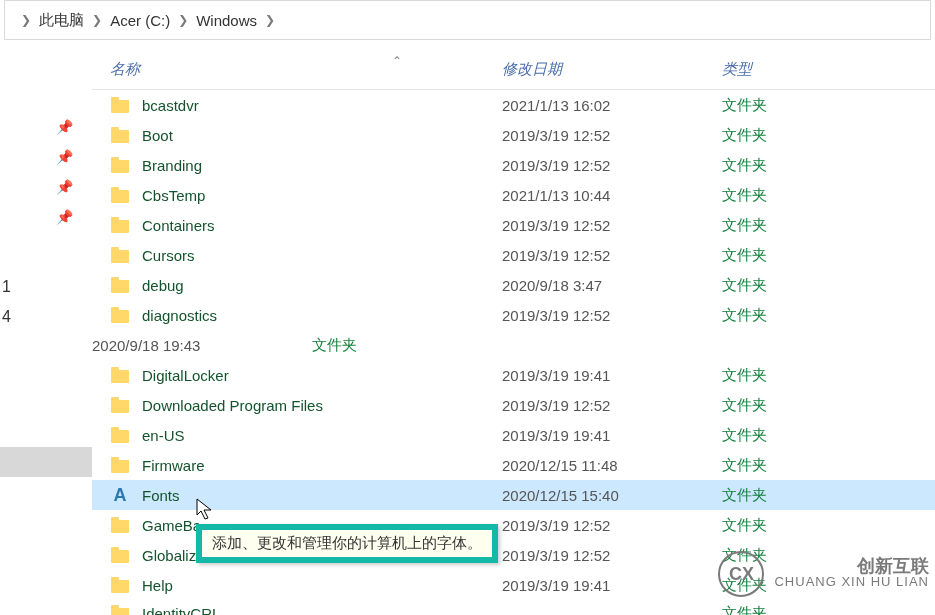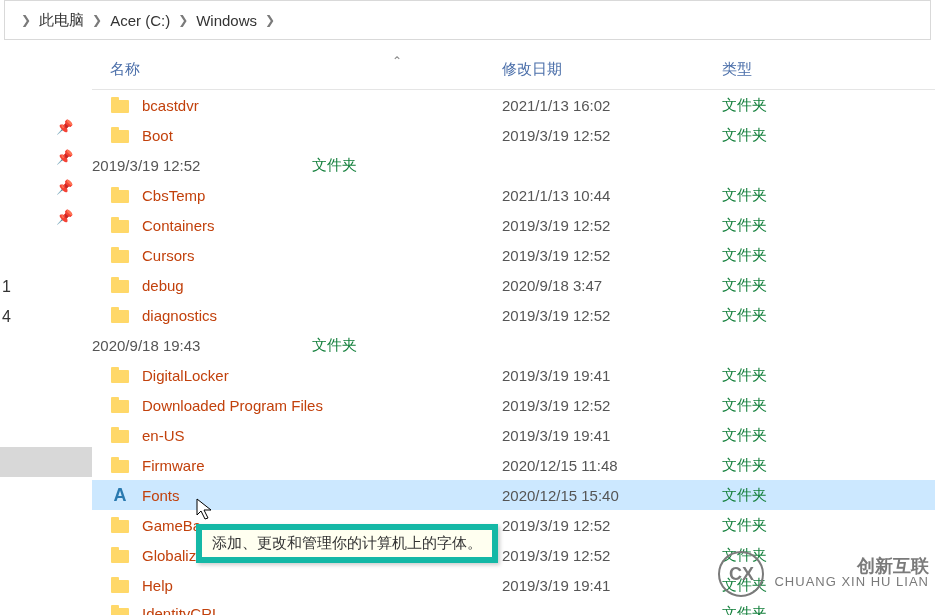--- a/index.html
+++ b/index.html
@@ -17,29 +17,29 @@
     .pin-spacer { height: 58px; }
     .sidebar-num-row { padding-left: 2px; text-align: left; justify-content: flex-start; color: #333; font-size: 16px; }
     .sidebar-selected { background: #d8d8d8; height: 30px; margin-top: 10px; }
 
     
     .file-area { position: absolute; left: 92px; right: 0; top: 50px; bottom: 0; overflow: hidden; }
     .header-row { display: flex; align-items: center; height: 40px; border-bottom: 1px solid #e5e5e5; font-size: 15px; }
     .col-name   { width: 410px; padding-left: 18px; display: flex; align-items: center; }
     .col-date   { width: 220px; }
     .col-type   { width: 190px; }
-    .header-row .label { color: #4a6ea9; }
+    .header-row .label { color: #4a6ea9; font-style: italic; }
     .header-row .sort-arrow { position: absolute; left: 300px; color: #888; font-size: 12px; top: 4px; }
 
     .rows { }
     .row { display: flex; align-items: center; height: 30px; cursor: default; }
     .row.selected { background: #cce8ff; }
     .row .col-name { display: flex; align-items: center; gap: 12px; }
     .row .icon { width: 20px; height: 18px; }
-    .row .name-text { color: #c2410c; }
+    .row .name-text { color: #14532d; }
     .row .date-text { color: #555; }
     .row .type-text { color: #15803d; }
     .partial-row { height: 20px; overflow: hidden; align-items: flex-start; padding-top: 4px; }
 
     
     .folder-icon { position: relative; }
     .folder-icon::before { content: ""; position: absolute; width: 18px; height: 13px; background: #ffd869; border-radius: 1px; top: 4px; left: 1px; }
     .folder-icon::after  { content: ""; position: absolute; width: 8px; height: 4px; background: #ffd869; border-radius: 1px 1px 0 0; top: 1px; left: 1px; }
 
     
@@ -110,20 +110,24 @@
       </div>
       <div class="row">
         <div class="col-name">
           <span class="icon folder-icon"></span>
           <span class="name-text">Boot</span>
         </div>
         <div class="col-date date-text">2019/3/19 12:52</div>
         <div class="col-type type-text">文件夹</div>
       </div>
       <div class="row">
+        <div class="col-name">
+          <span class="icon folder-icon"></span>
+          <span class="name-text">Branding</span>
+        </div>
         <div class="col-date date-text">2019/3/19 12:52</div>
         <div class="col-type type-text">文件夹</div>
       </div>
       <div class="row">
         <div class="col-name">
           <span class="icon folder-icon"></span>
           <span class="name-text">CbsTemp</span>
         </div>
         <div class="col-date date-text">2021/1/13 10:44</div>
         <div class="col-type type-text">文件夹</div>

